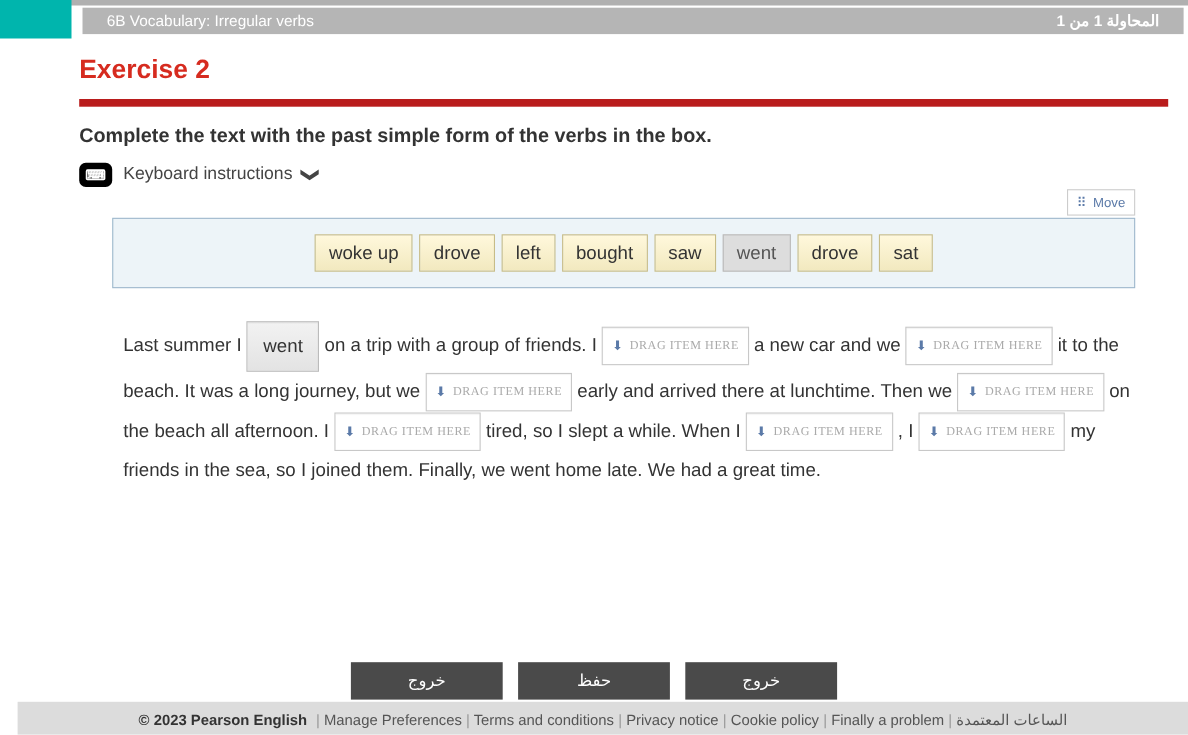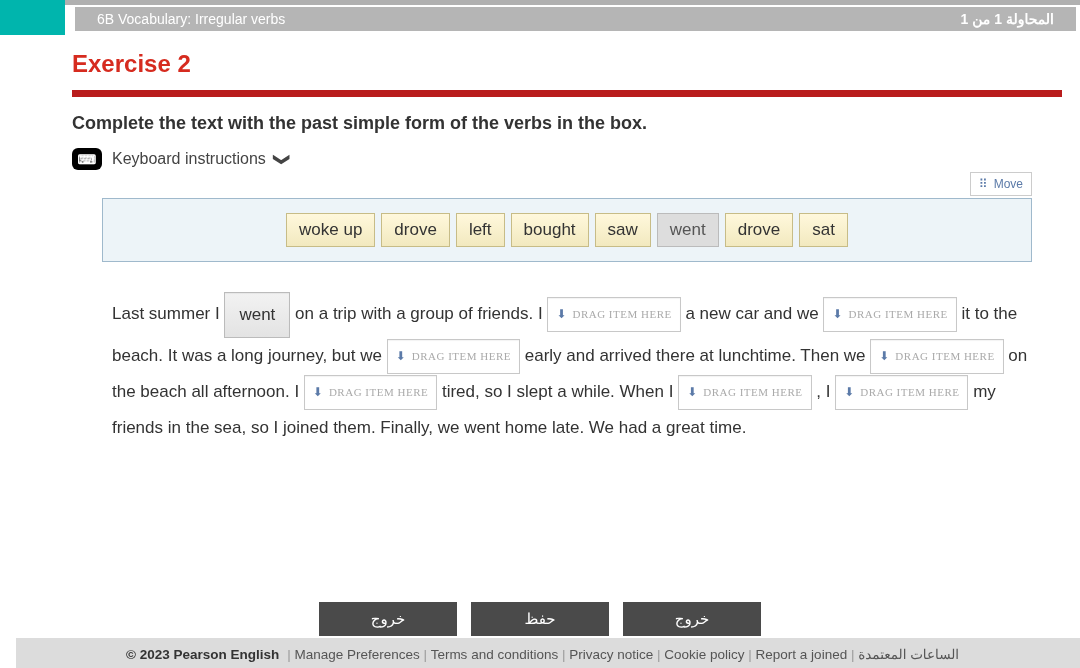--- a/index.html
+++ b/index.html
@@ -97,15 +97,15 @@
   </div>
 
   <div class="buttons">
     <button class="btn-primary">خروج</button>
     <button class="btn-primary">حفظ</button>
     <button class="btn-primary">خروج</button>
   </div>
 
   <div class="footer">
     <span class="cr">© 2023 Pearson English</span>
-    <span id="footer-links"><span class="sep">  |  </span><a>Manage Preferences</a><span class="sep">  |  </span><a>Terms and conditions</a><span class="sep">  |  </span><a>Privacy notice</a><span class="sep">  |  </span><a>Cookie policy</a><span class="sep">  |  </span><a>Report a joined</a><span class="sep">  |  </span><a>الساعات المعتمدة</a></span>
+    <span id="footer-links"><span class="sep">  |  </span><a>Manage Preferences</a><span class="sep">  |  </span><a>Terms and conditions</a><span class="sep">  |  </span><a>Privacy notice</a><span class="sep">  |  </span><a>Cookie policy</a><span class="sep">  |  </span><a>Finally a problem</a><span class="sep">  |  </span><a>الساعات المعتمدة</a></span>
   </div>
 </div>
 
 </body></html>

